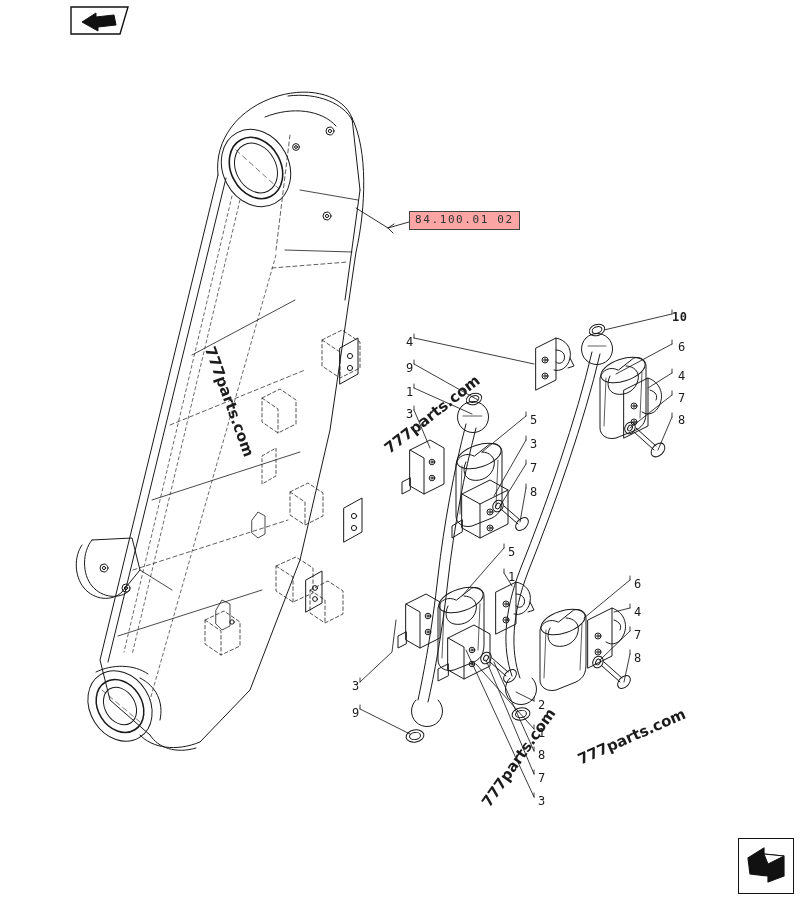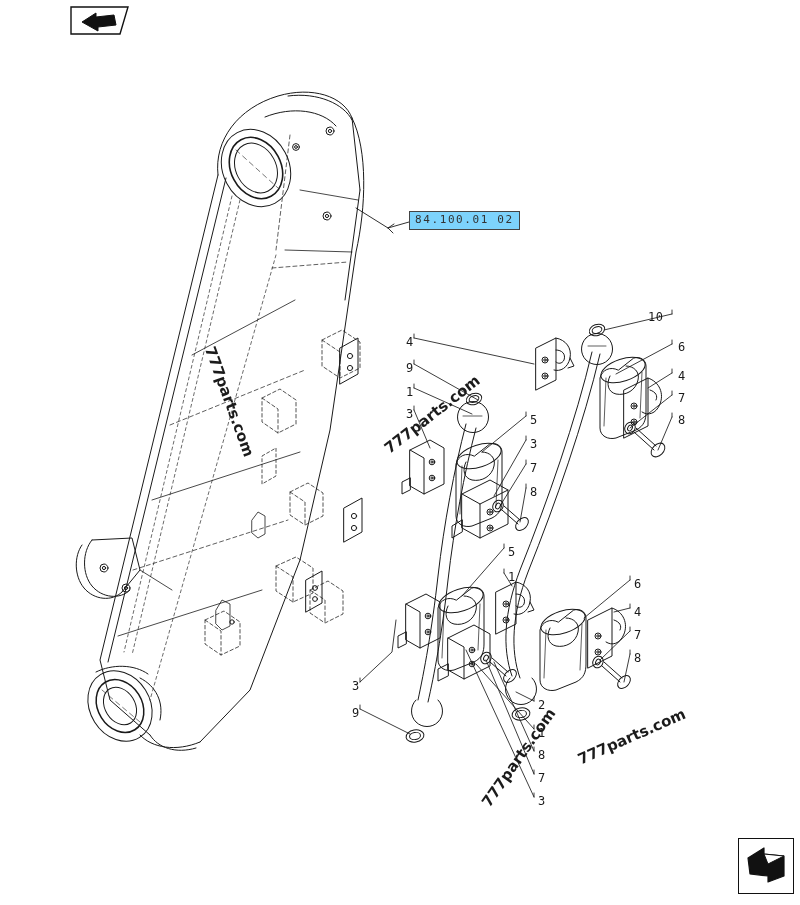--- a/index.html
+++ b/index.html
@@ -21,21 +21,21 @@
   .corner-badge{
     position:absolute;left:738px;top:838px;width:56px;height:56px;
     border:1px solid #111;background:#fff;box-sizing:border-box;
     padding:3px;
   }
   .corner-badge svg{display:block;}
 
   
   .pn-box{
     position:absolute;left:409px;top:211px;
-    border:1px solid #444;background:#7dd3fc;
+    border:1px solid #444;background:#fca5a5;
     padding:2px 5px 3px 5px;
     font-size:11px;letter-spacing:1.6px;white-space:nowrap;
     color:#333;line-height:1.05;
   }
 
   
   .ref{
     position:absolute;font-size:12px;color:#1a1a1a;
     letter-spacing:.5px;line-height:1;
     white-space:nowrap;
@@ -373,21 +373,21 @@
   <div class="nav-badge">
     <svg width="64" height="30" viewBox="0 0 64 30" xmlns="http://www.w3.org/2000/svg">
       <path d="M1,1 L58,1 L50,28 L1,28 Z" fill="#ffffff" stroke="#111" stroke-width="1.4"></path>
       <path d="M12,16 L26,7 L26,11 L44,9 L46,19 L28,21 L28,25 Z" fill="#111" stroke="#111" stroke-width="1"></path>
     </svg>
   </div>
 
   <div class="pn-box">84.100.01 02</div>
 
   <div id="ref-layer">
-      <div class="ref" style="left: 648px; top: 311px;">10</div>
+      <div class="ref" style="left: 672px; top: 311px; font-weight: bold;">10</div>
       <div class="ref" style="left: 678px; top: 341px;">6</div>
       <div class="ref" style="left: 678px; top: 370px;">4</div>
       <div class="ref" style="left: 678px; top: 392px;">7</div>
       <div class="ref" style="left: 678px; top: 414px;">8</div>
       <div class="ref" style="left: 406px; top: 336px;">4</div>
       <div class="ref" style="left: 406px; top: 362px;">9</div>
       <div class="ref" style="left: 406px; top: 386px;">1</div>
       <div class="ref" style="left: 406px; top: 408px;">3</div>
       <div class="ref" style="left: 530px; top: 414px;">5</div>
       <div class="ref" style="left: 530px; top: 438px;">3</div>

